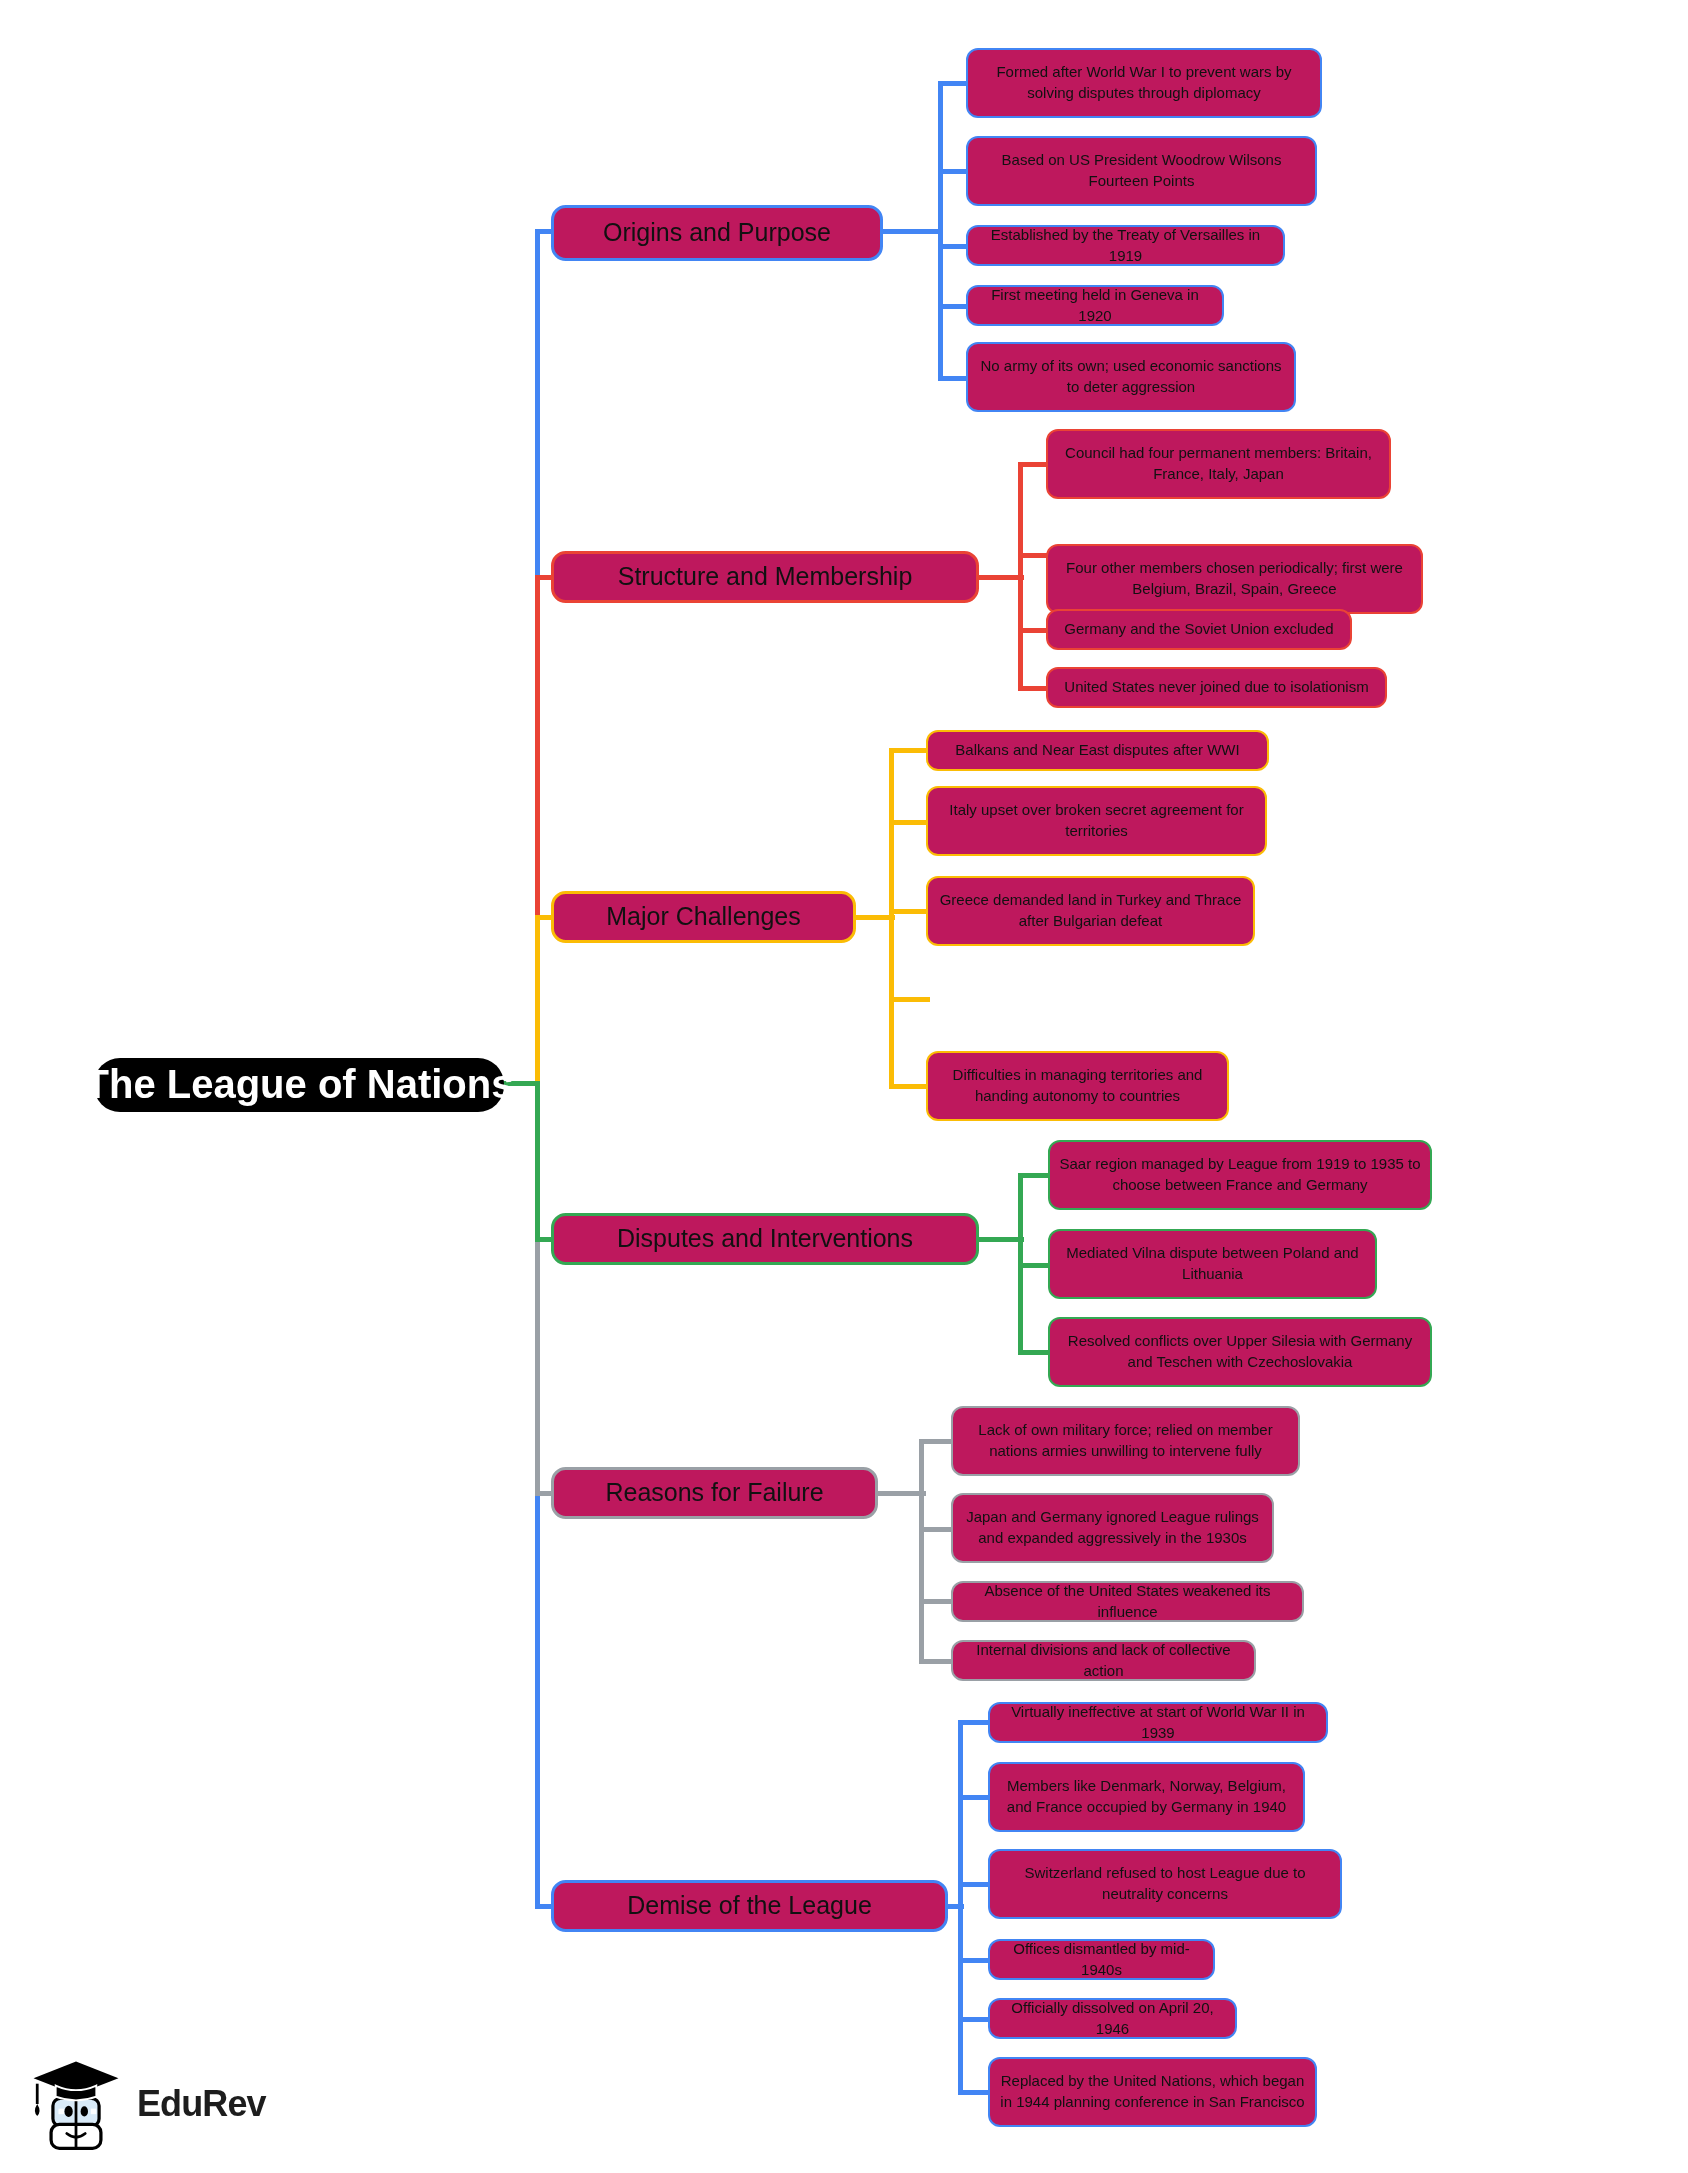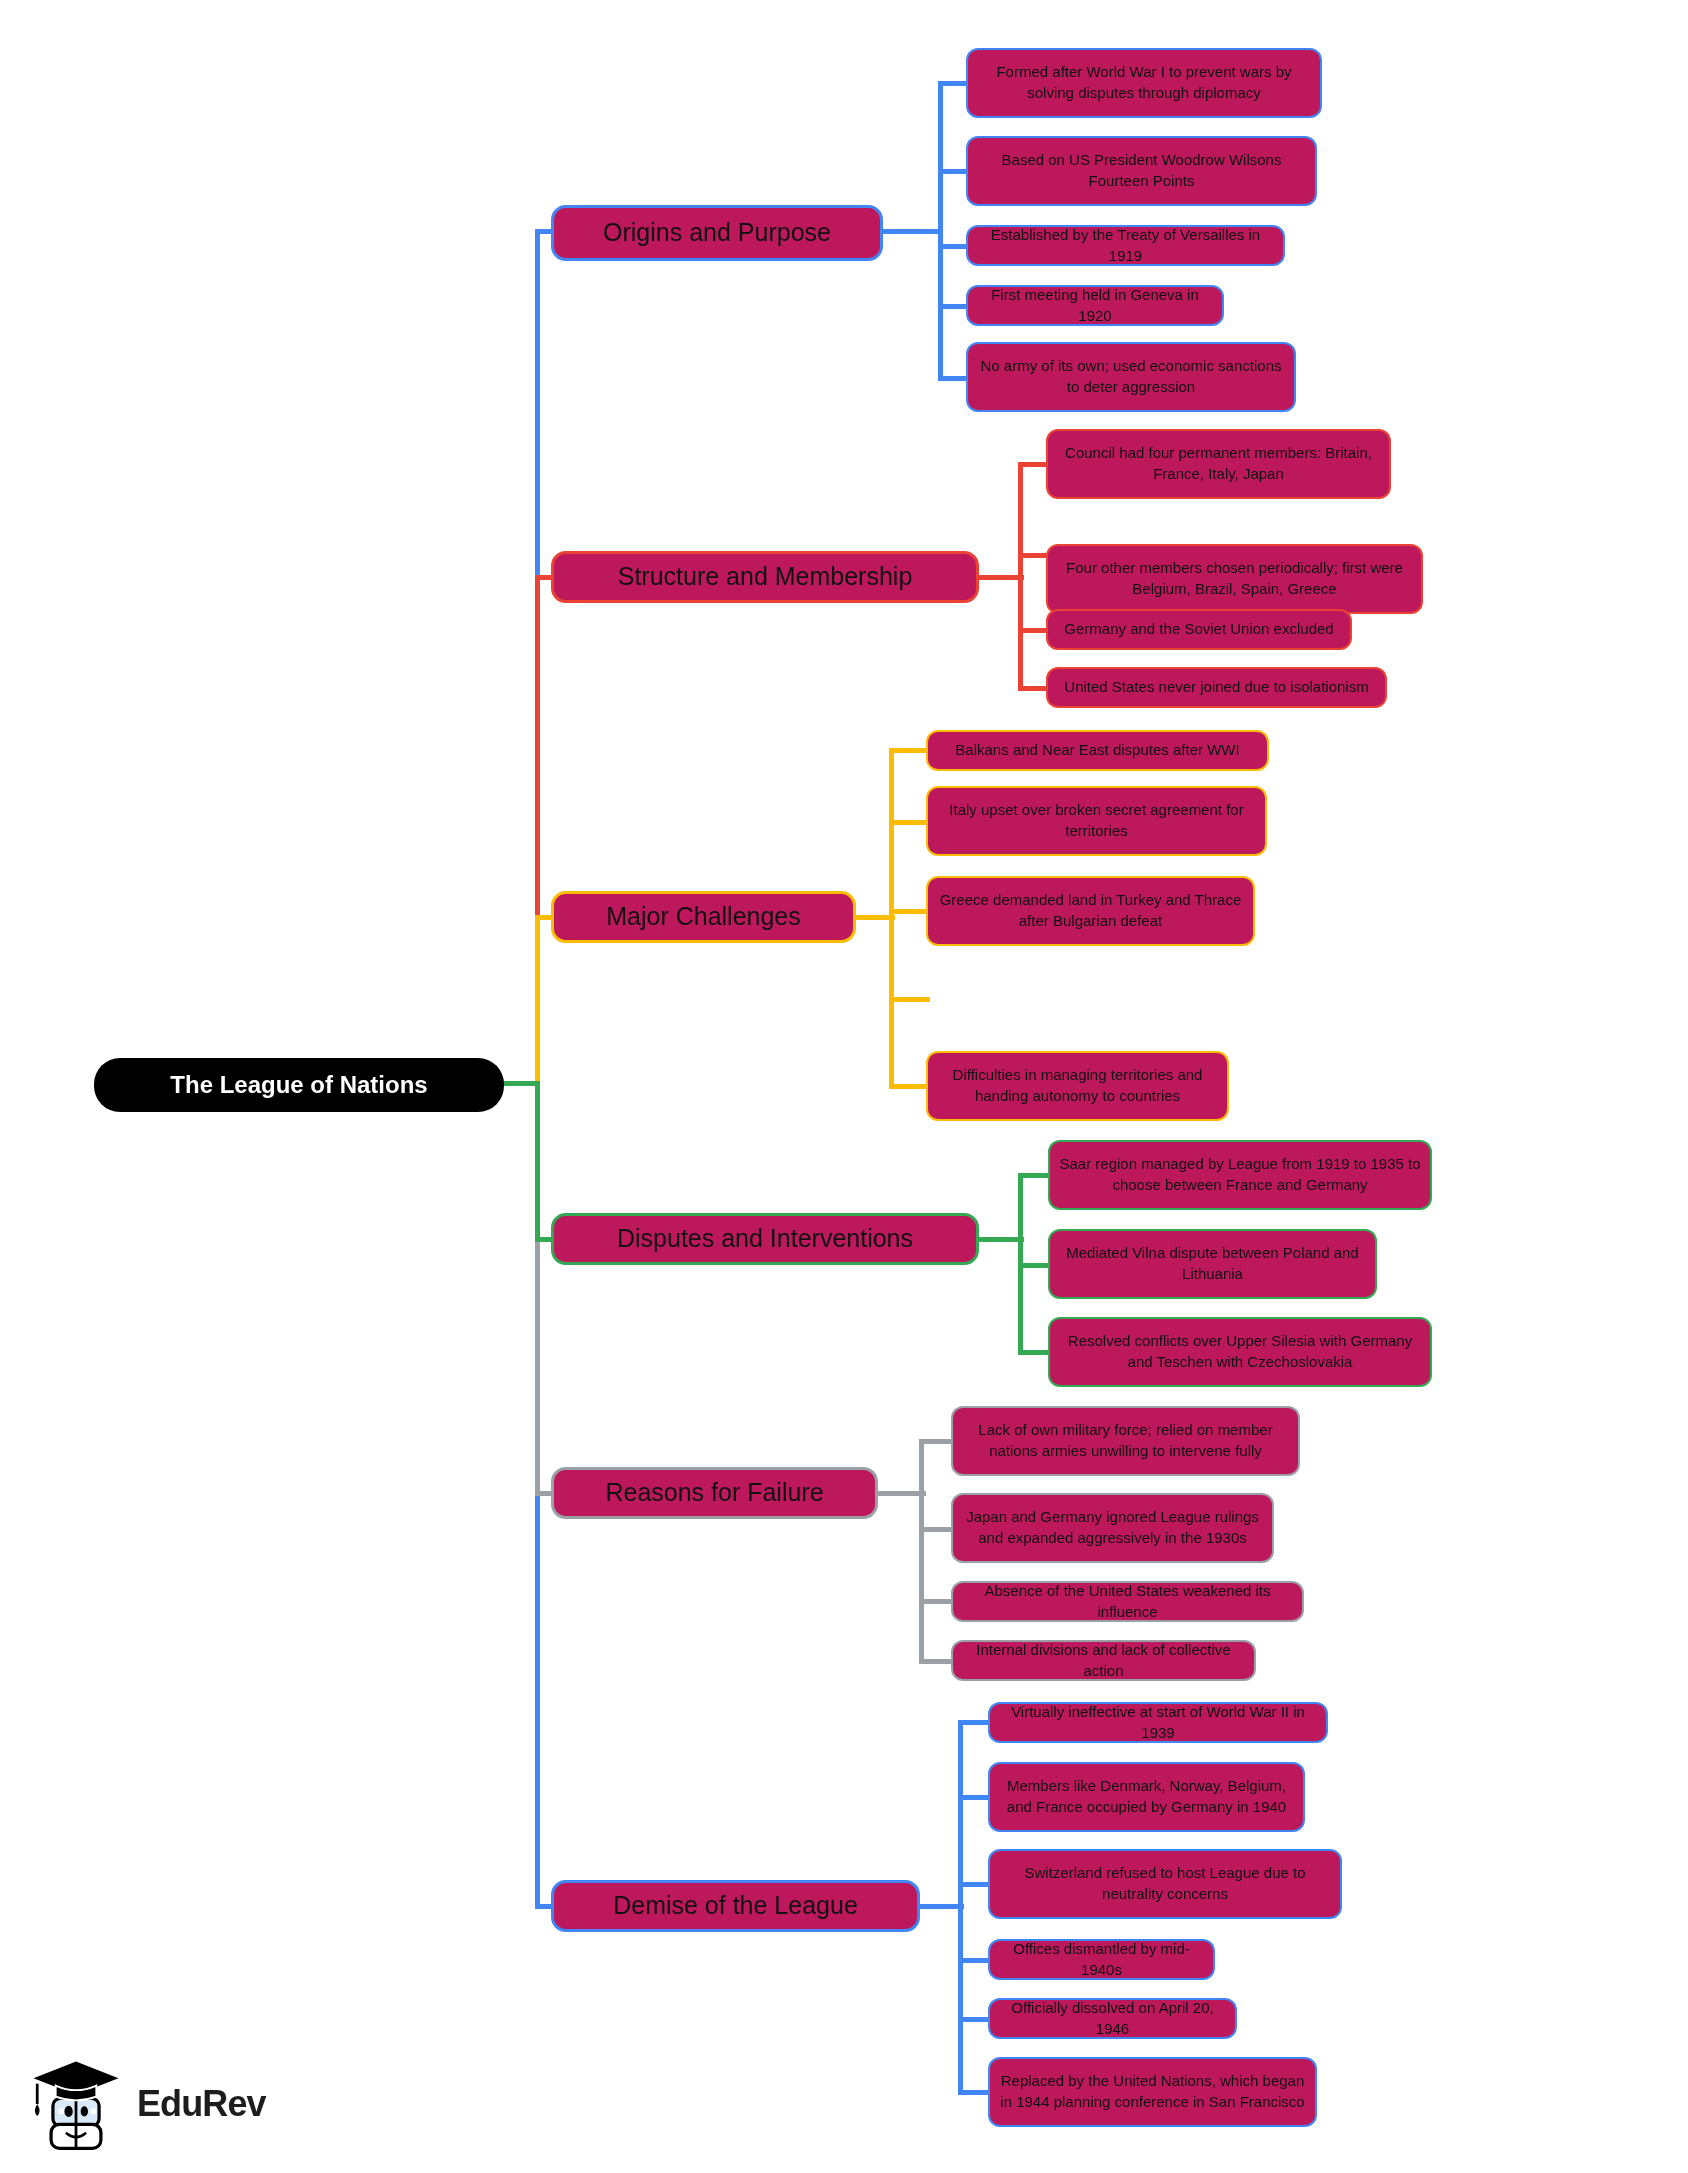--- a/index.html
+++ b/index.html
@@ -27,21 +27,21 @@
     border-width:3.7px;border-radius:14.8px;font-size:25px;line-height:1.1;
     padding:0 9.2px;white-space:nowrap;
   }
   .b-blue{border-color:#4285f4;}
   .b-red{border-color:#ea4335;}
   .b-yellow{border-color:#fbbc05;}
   .b-green{border-color:#34a853;}
   .b-gray{border-color:#9aa0a6;}
   .root{
     background:#000;color:#fff;border:none;border-radius:26px;
-    font-size:24px;font-weight:bold;white-space:nowrap;
+    font-size:40px;font-weight:bold;white-space:nowrap;
   }
 
   
   .logo{position:absolute;left:28px;top:2056px;display:flex;align-items:center;gap:13px;}
   .logo-text{font-size:36px;font-weight:bold;color:#1d1d1d;letter-spacing:-0.9px;}
 </style>
 </head>
 <body>
 
 <div id="canvas">
@@ -131,21 +131,21 @@
   <div class="h l-blue" style="left:535px;top:1904px;width:18.5px;"></div>
   <div class="h l-blue" style="left:916px;top:1904px;width:48px;"></div>
   <div class="v l-blue" style="left:958px;top:1720px;height:374px;"></div>
   <div class="h l-blue" style="left:958px;top:1720px;width:34px;"></div>
   <div class="h l-blue" style="left:958px;top:1795px;width:34px;"></div>
   <div class="h l-blue" style="left:958px;top:1882px;width:34px;"></div>
   <div class="h l-blue" style="left:958px;top:1958px;width:34px;"></div>
   <div class="h l-blue" style="left:958px;top:2017px;width:34px;"></div>
   <div class="h l-blue" style="left:958px;top:2090px;width:34px;"></div>
 
-  <div class="node branch b-blue" style="left:551px;top:1880px;width:369px;height:52px;">Demise of the League</div>
+  <div class="node branch b-blue" style="left:551px;top:1880px;width:397px;height:52px;">Demise of the League</div>
   <div class="node b-blue" style="left:988px;top:1702px;width:340px;height:41px;">Virtually ineffective at start of World War II in 1939</div>
   <div class="node b-blue" style="left:988px;top:1762px;width:317px;height:70px;">Members like Denmark, Norway, Belgium, and France occupied by Germany in 1940</div>
   <div class="node b-blue" style="left:988px;top:1849px;width:354px;height:70px;">Switzerland refused to host League due to neutrality concerns</div>
   <div class="node b-blue" style="left:988px;top:1939px;width:227px;height:41px;">Offices dismantled by mid-1940s</div>
   <div class="node b-blue" style="left:988px;top:1998px;width:249px;height:41px;">Officially dissolved on April 20, 1946</div>
   <div class="node b-blue" style="left:988px;top:2057px;width:329px;height:70px;">Replaced by the United Nations, which began in 1944 planning conference in San Francisco</div>
 
   <div class="logo">
     <span style="display:inline-block;width:96px;height:96px;">
       <svg viewBox="0 0 104 104" width="96" height="96" xmlns="http://www.w3.org/2000/svg">

